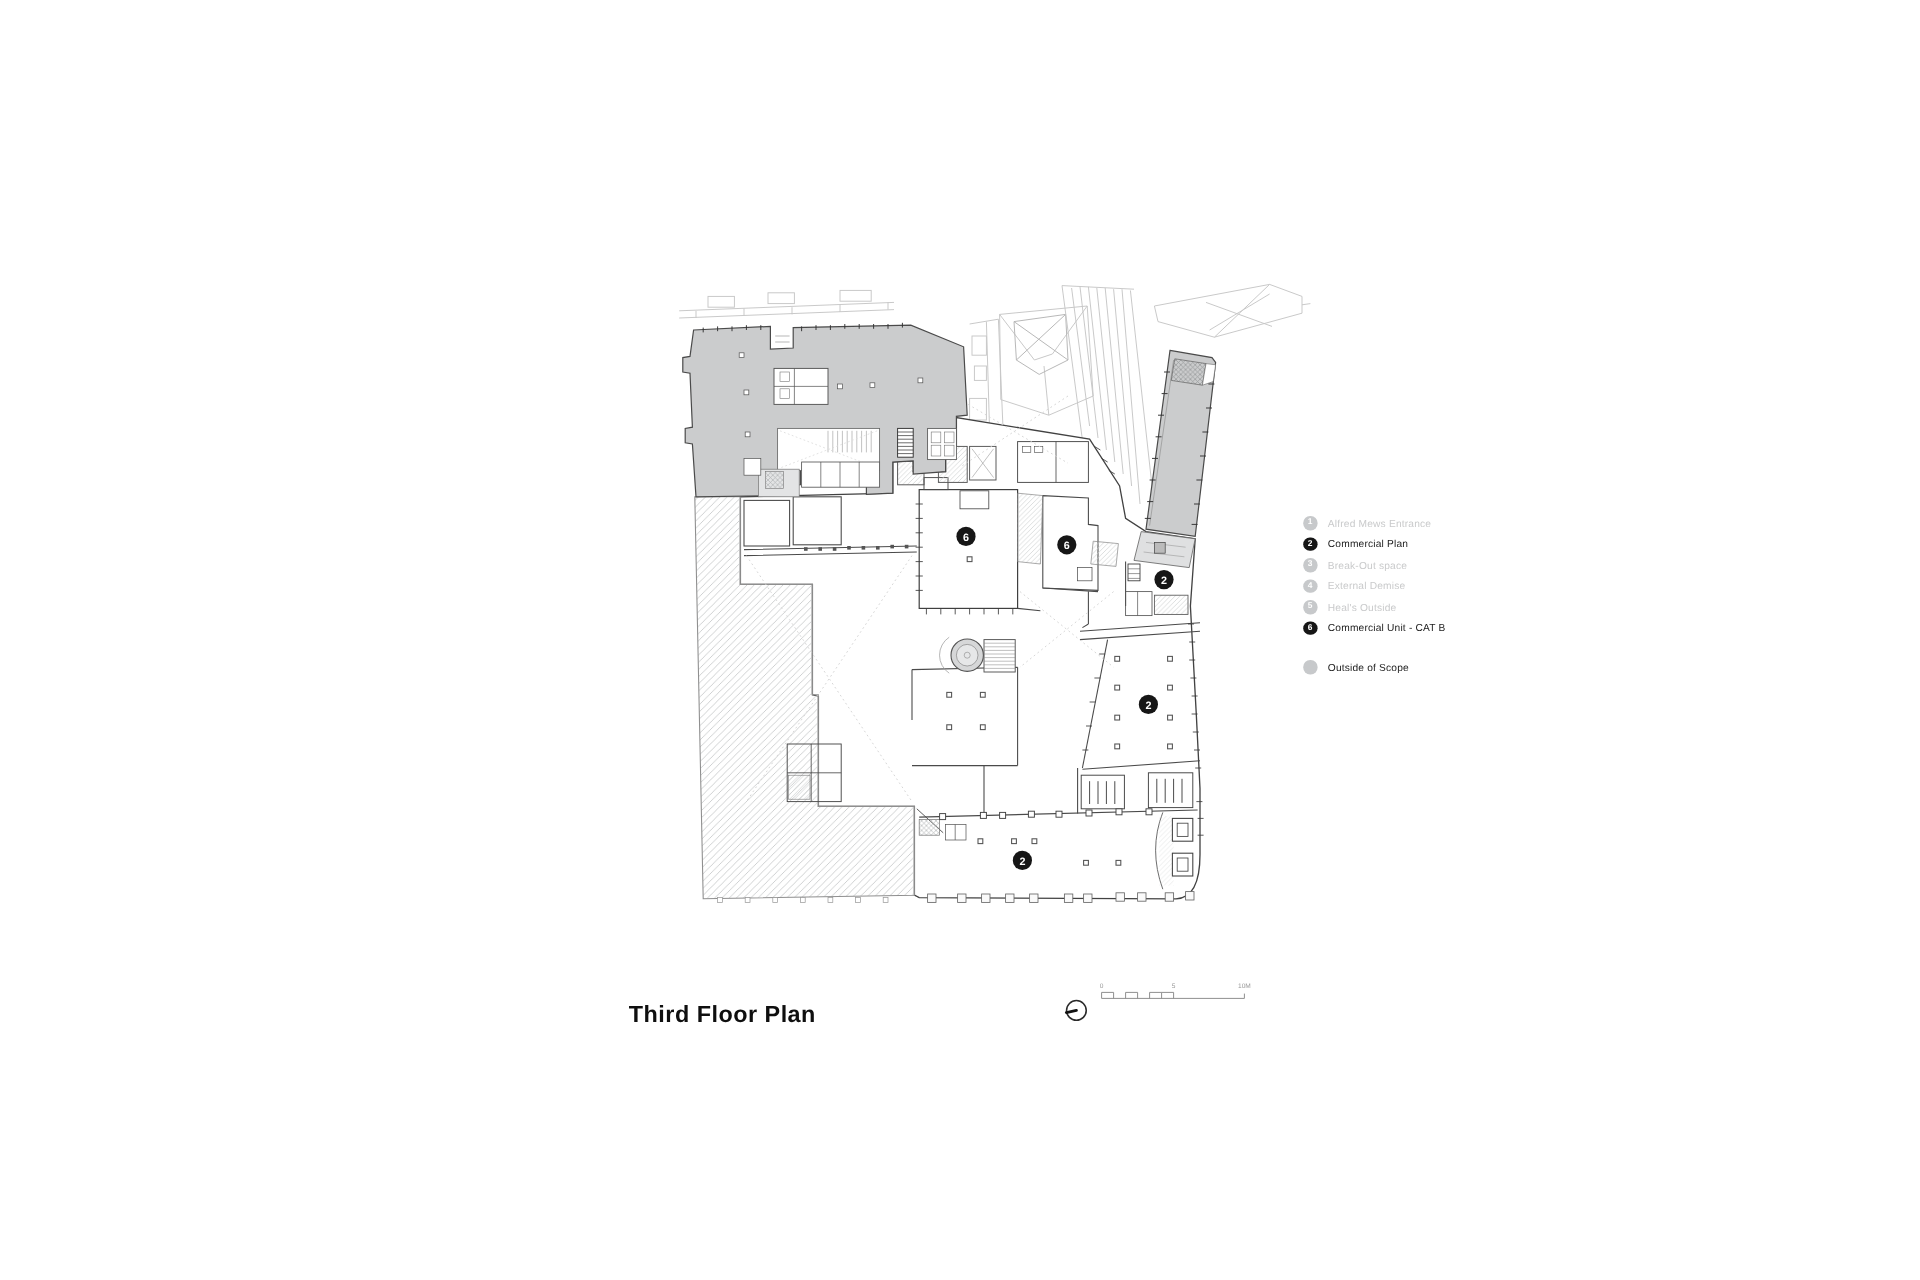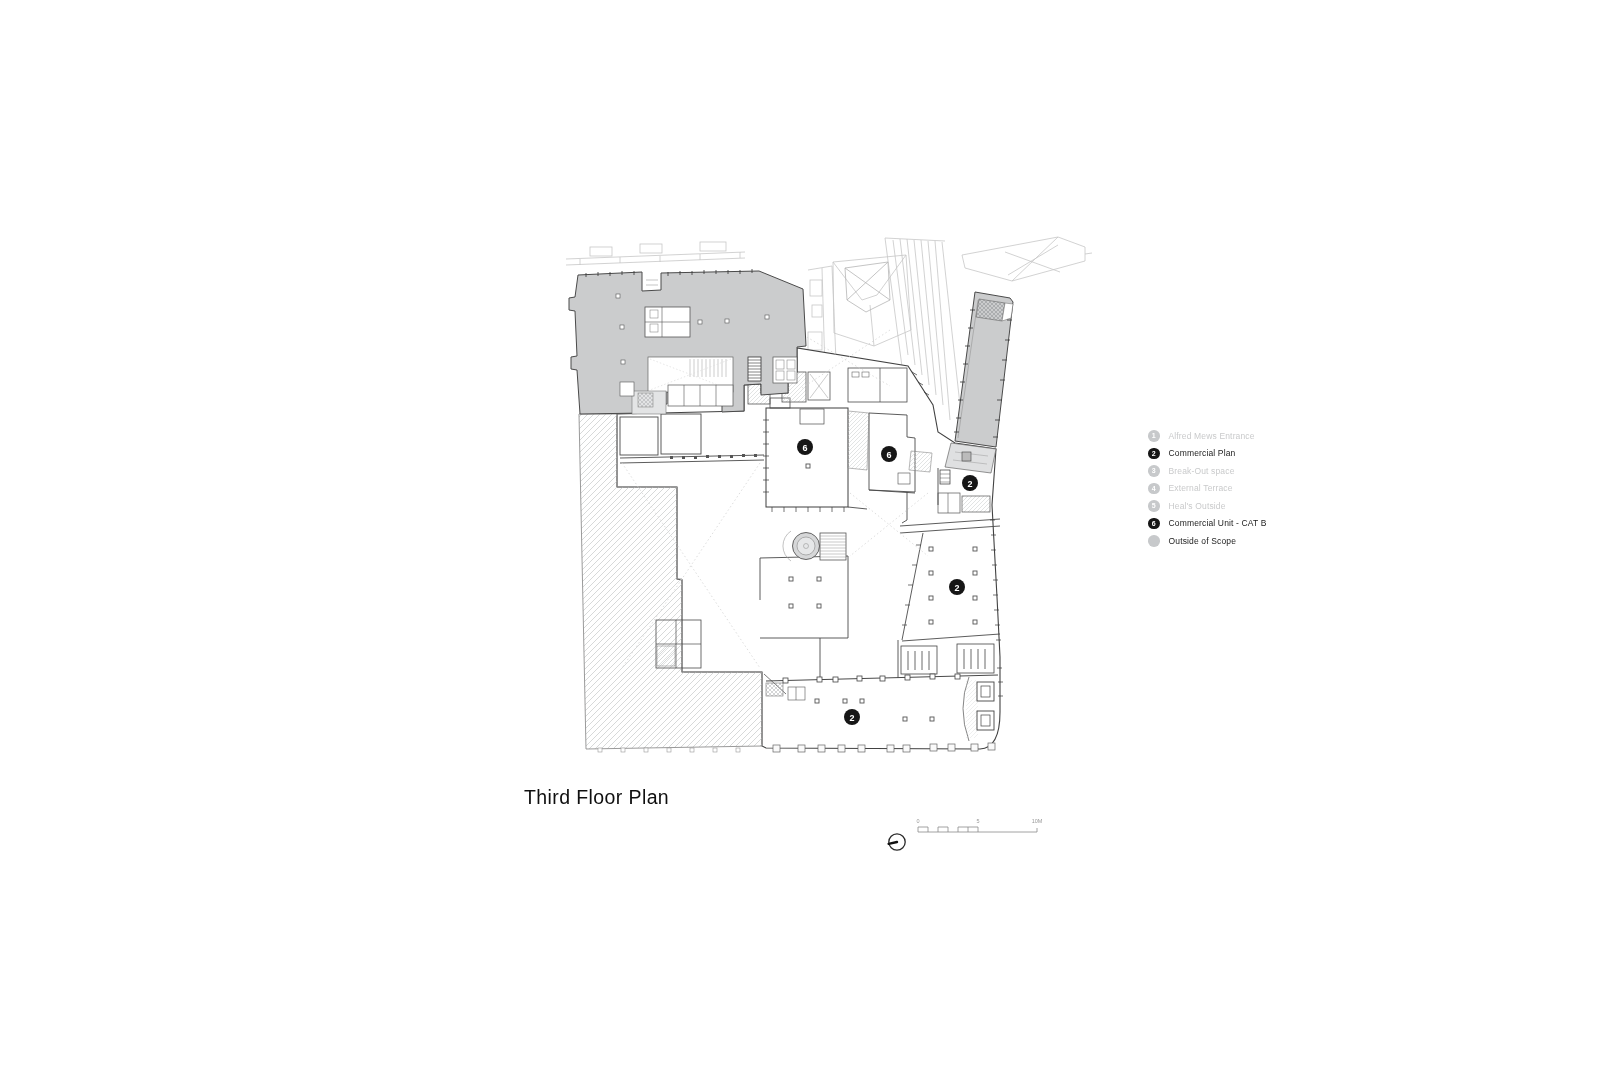--- a/index.html
+++ b/index.html
@@ -1,32 +1,32 @@
 <!DOCTYPE html>
 <html><head>
 <meta charset="utf-8">
 <style>
   html,body{margin:0;padding:0;background:#fff;}
   #canvas{position:relative;width:1600px;height:1067px;background:#ffffff;overflow:hidden;
           font-family:"Liberation Sans", sans-serif;}
   #plan-svg{position:absolute;left:0;top:0;}
   
-  #legend{position:absolute;left:1148px;top:427px;text-align:right;}
+  #legend{position:absolute;left:1086px;top:427px;text-align:right;}
   .lrow{display:flex;align-items:center;height:17.5px;}
   .lbadge{width:11.5px;height:11.5px;border-radius:50%;background:#c7c9cb;color:#fff;
           font-size:7px;font-weight:bold;display:flex;align-items:center;justify-content:center;
           flex:0 0 11.5px;}
   .lrow.active .lbadge{background:#161616;}
   .llabel{margin-left:9px;font-size:8.5px;letter-spacing:.15px;color:#c9cacb;white-space:nowrap;}
   .lrow.active .llabel{color:#1c1c1c;}
-  .lrow.outside{margin-top:0;}
+  .lrow.outside{margin-top:15px;}
   .lrow.outside .lbadge{background:#c7c9cb;}
   .lrow.outside .llabel{color:#1c1c1c;}
   
-  #title{position:absolute;left:524px;top:786px;font-size:19.5px;font-weight:normal;
+  #title{position:absolute;left:524px;top:835px;font-size:19.5px;font-weight:bold;
          letter-spacing:.4px;color:#0f0f0f;white-space:nowrap;}
   text{font-family:"Liberation Sans", sans-serif;}
 </style>
 </head>
 <body>
 
 <div id="canvas">
 
 <svg id="plan-svg" width="1600" height="1067" viewBox="0 0 1600 1067">
   <defs>
@@ -313,21 +313,21 @@
   <div class="lrow active">
     <span class="lbadge">2</span>
     <span class="llabel">Commercial Plan</span>
   </div>
   <div class="lrow">
     <span class="lbadge">3</span>
     <span class="llabel">Break-Out space</span>
   </div>
   <div class="lrow">
     <span class="lbadge">4</span>
-    <span class="llabel">External Terrace</span>
+    <span class="llabel">External Demise</span>
   </div>
   <div class="lrow">
     <span class="lbadge">5</span>
     <span class="llabel">Heal's Outside</span>
   </div>
   <div class="lrow active">
     <span class="lbadge">6</span>
     <span class="llabel">Commercial Unit - CAT B</span>
   </div>
   <div class="lrow outside">

